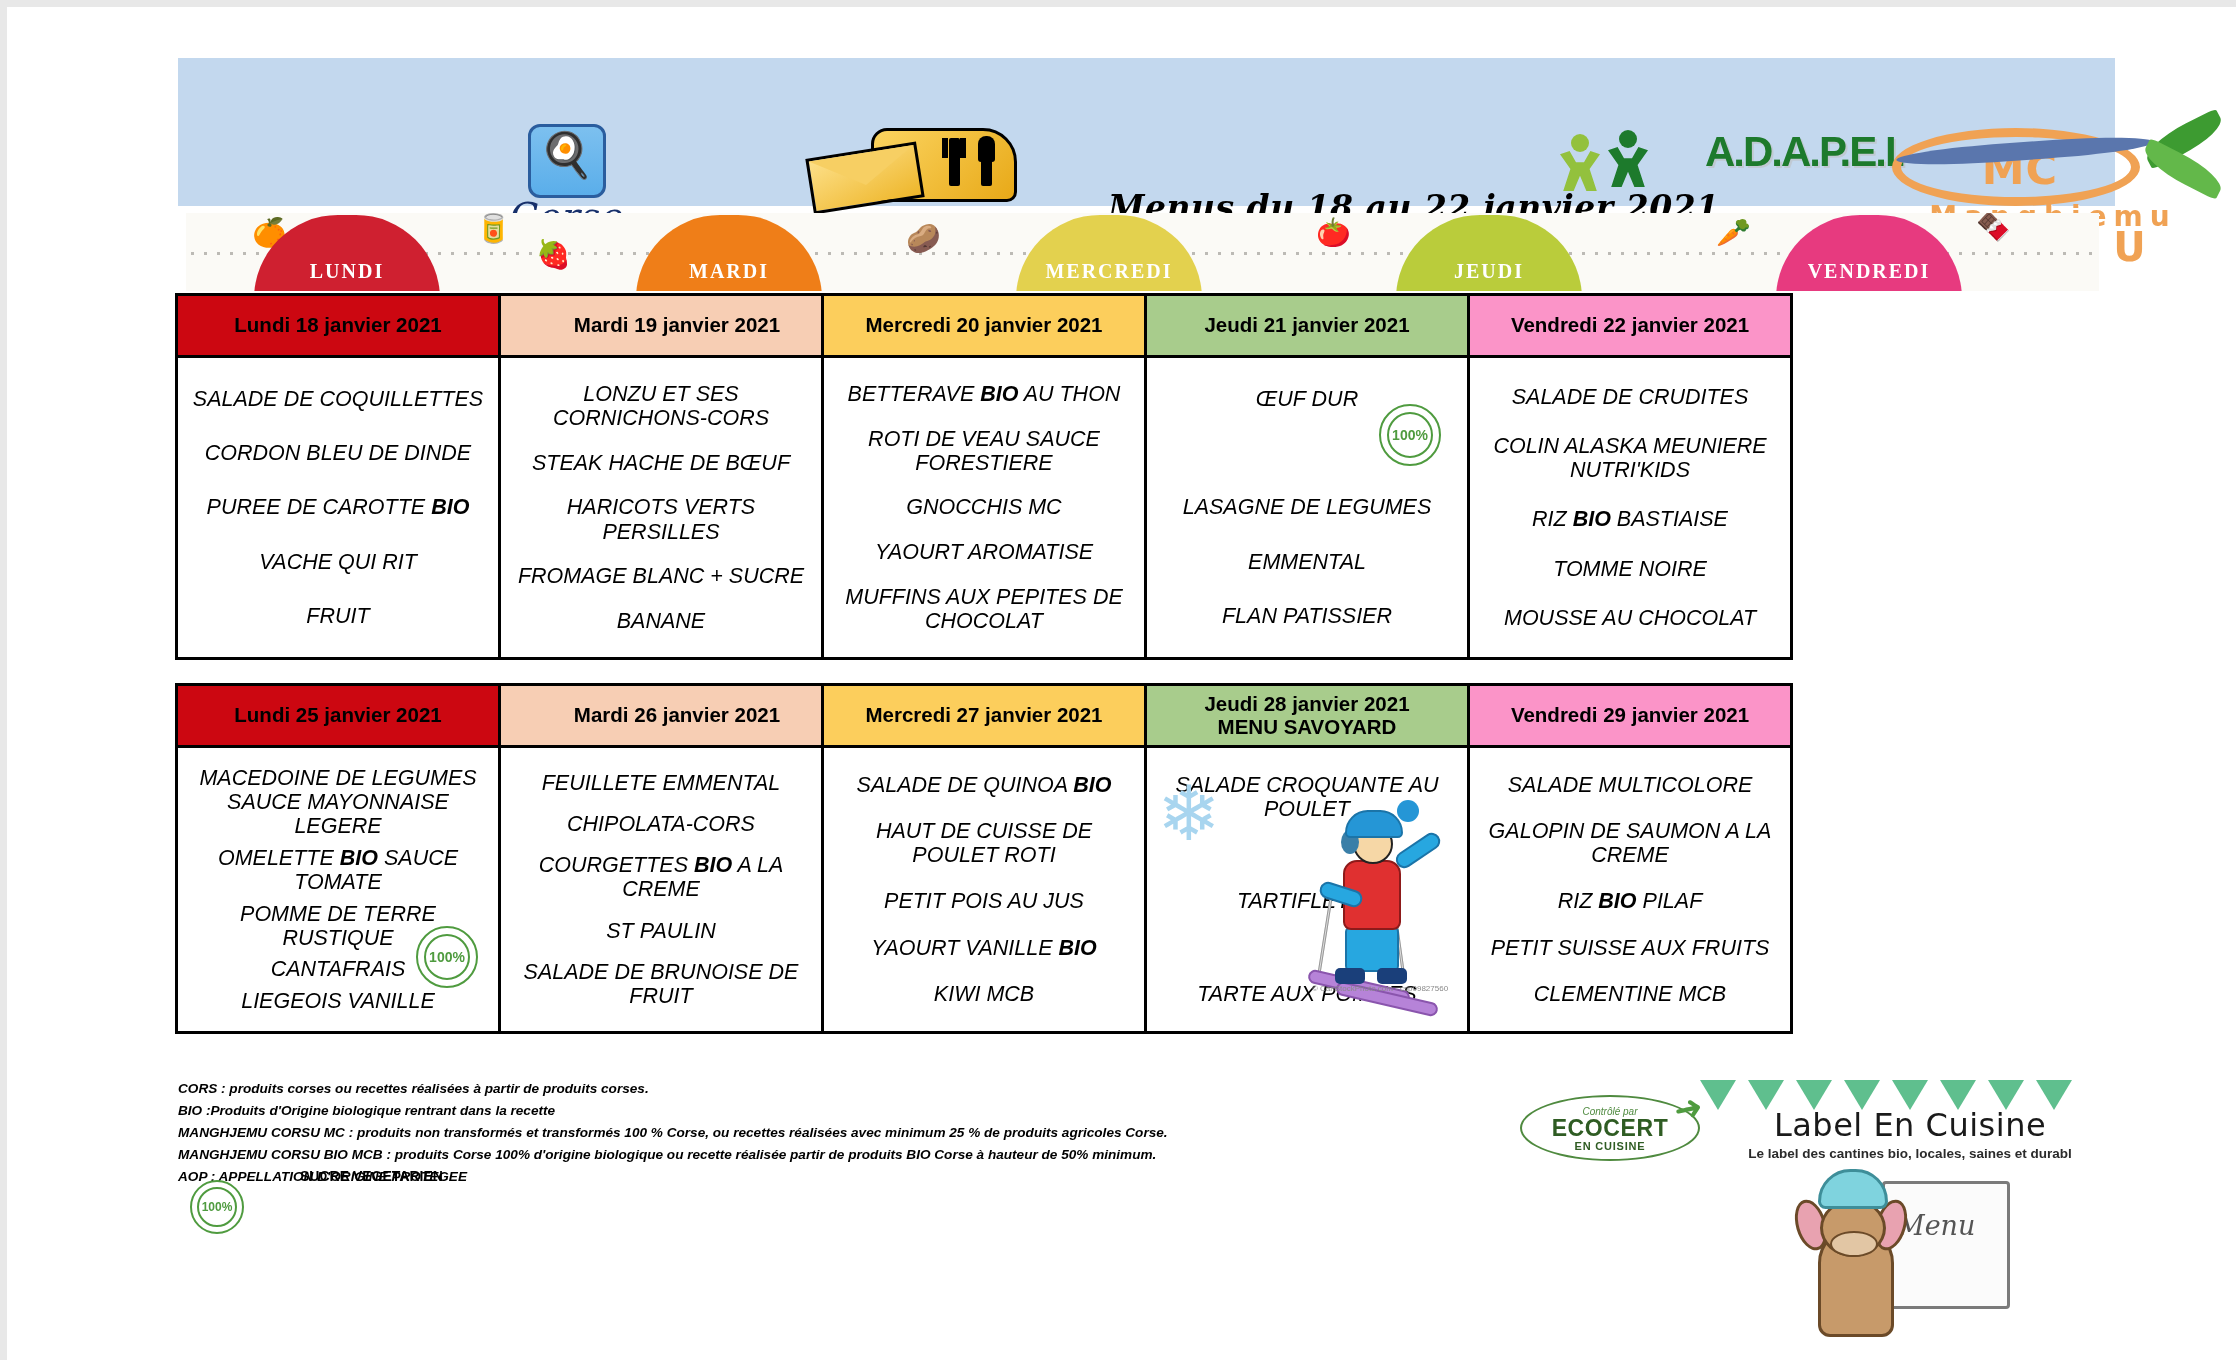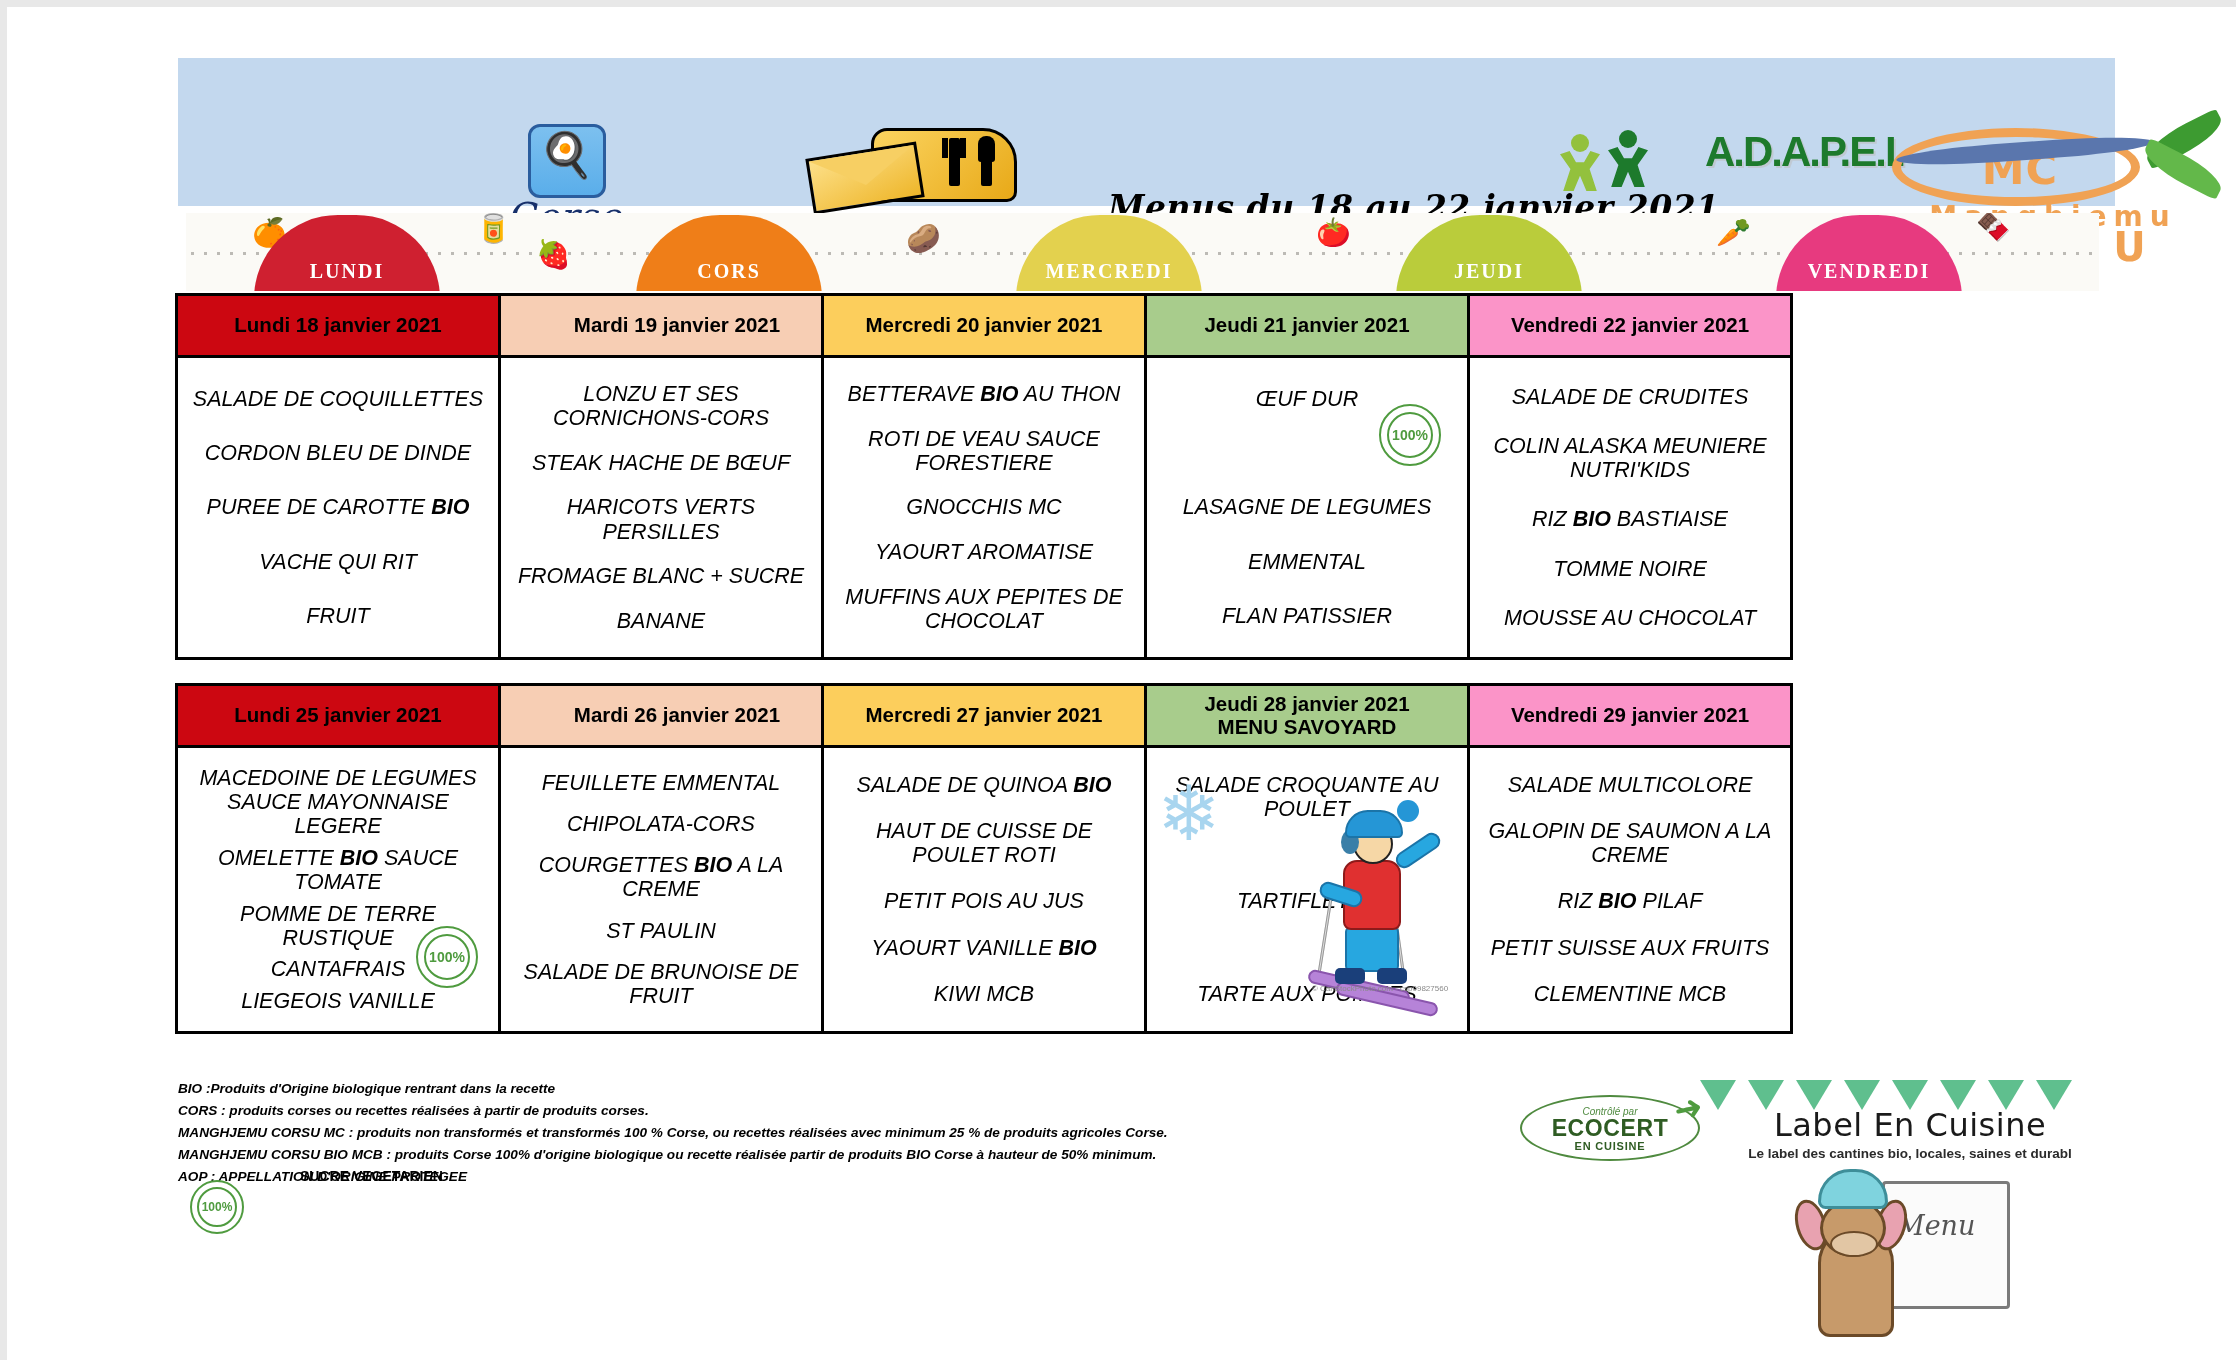--- a/index.html
+++ b/index.html
@@ -422,21 +422,21 @@
 
     <div class="vgy" style="left:66px;  top:6px;">🍊</div>
     <div class="vgy" style="left:290px; top:2px;">🥫</div>
     <div class="vgy" style="left:350px; top:28px;">🍓</div>
     <div class="vgy" style="left:720px; top:12px;">🥔</div>
     <div class="vgy" style="left:1130px;top:6px;">🍅</div>
     <div class="vgy" style="left:1530px;top:6px;">🥕</div>
     <div class="vgy" style="left:1790px;top:0px;">🍫</div>
 
     <div class="arch arch-lundi">LUNDI</div>
-    <div class="arch arch-mardi">CORS</div>
+    <div class="arch arch-mardi">MARDI</div>
     <div class="arch arch-mercredi">MERCREDI</div>
     <div class="arch arch-jeudi">JEUDI</div>
     <div class="arch arch-vendredi">VENDREDI</div>
   </div>
 
   <table class="menu-table week1">
     <tbody>
         <tr>
       <th class="day-head c-red"><span>Lundi 18 janvier 2021</span></th>
       <th class="day-head c-peach"><span>Mardi 19 janvier 2021</span></th>
@@ -574,22 +574,22 @@
           <div class="dish"><span>RIZ </span><b>BIO</b><span> PILAF</span></div>
           <div class="dish">PETIT SUISSE AUX FRUITS</div>
           <div class="dish">CLEMENTINE MCB</div>
         </div>
       </td>
     </tr>
   </tbody>
     </table>
 
   <div class="legend">
+    <div class="legend-line">CORS : produits corses ou recettes réalisées à partir de produits corses.</div>
     <div class="legend-line">BIO :Produits d'Origine biologique rentrant dans la recette</div>
-    <div class="legend-line">CORS : produits corses ou recettes réalisées à partir de produits corses.</div>
     <div class="legend-line">MANGHJEMU CORSU MC :  produits non transformés et transformés 100 % Corse, ou recettes réalisées avec minimum 25 % de produits agricoles Corse.</div>
     <div class="legend-line">MANGHJEMU CORSU BIO MCB : produits Corse 100% d'origine biologique ou recette réalisée partir de produits BIO Corse à hauteur de 50% minimum.</div>
     <div class="legend-line">AOP : APPELLATION D'ORIGINE PROTEGEE</div>
   </div>
   <div class="legend-veg">SUCRE VEGETARIEN</div>
   <div class="veg-stamp stamp-legend">
     <span>100%</span>
   </div>
 
   <div class="ecocert">

